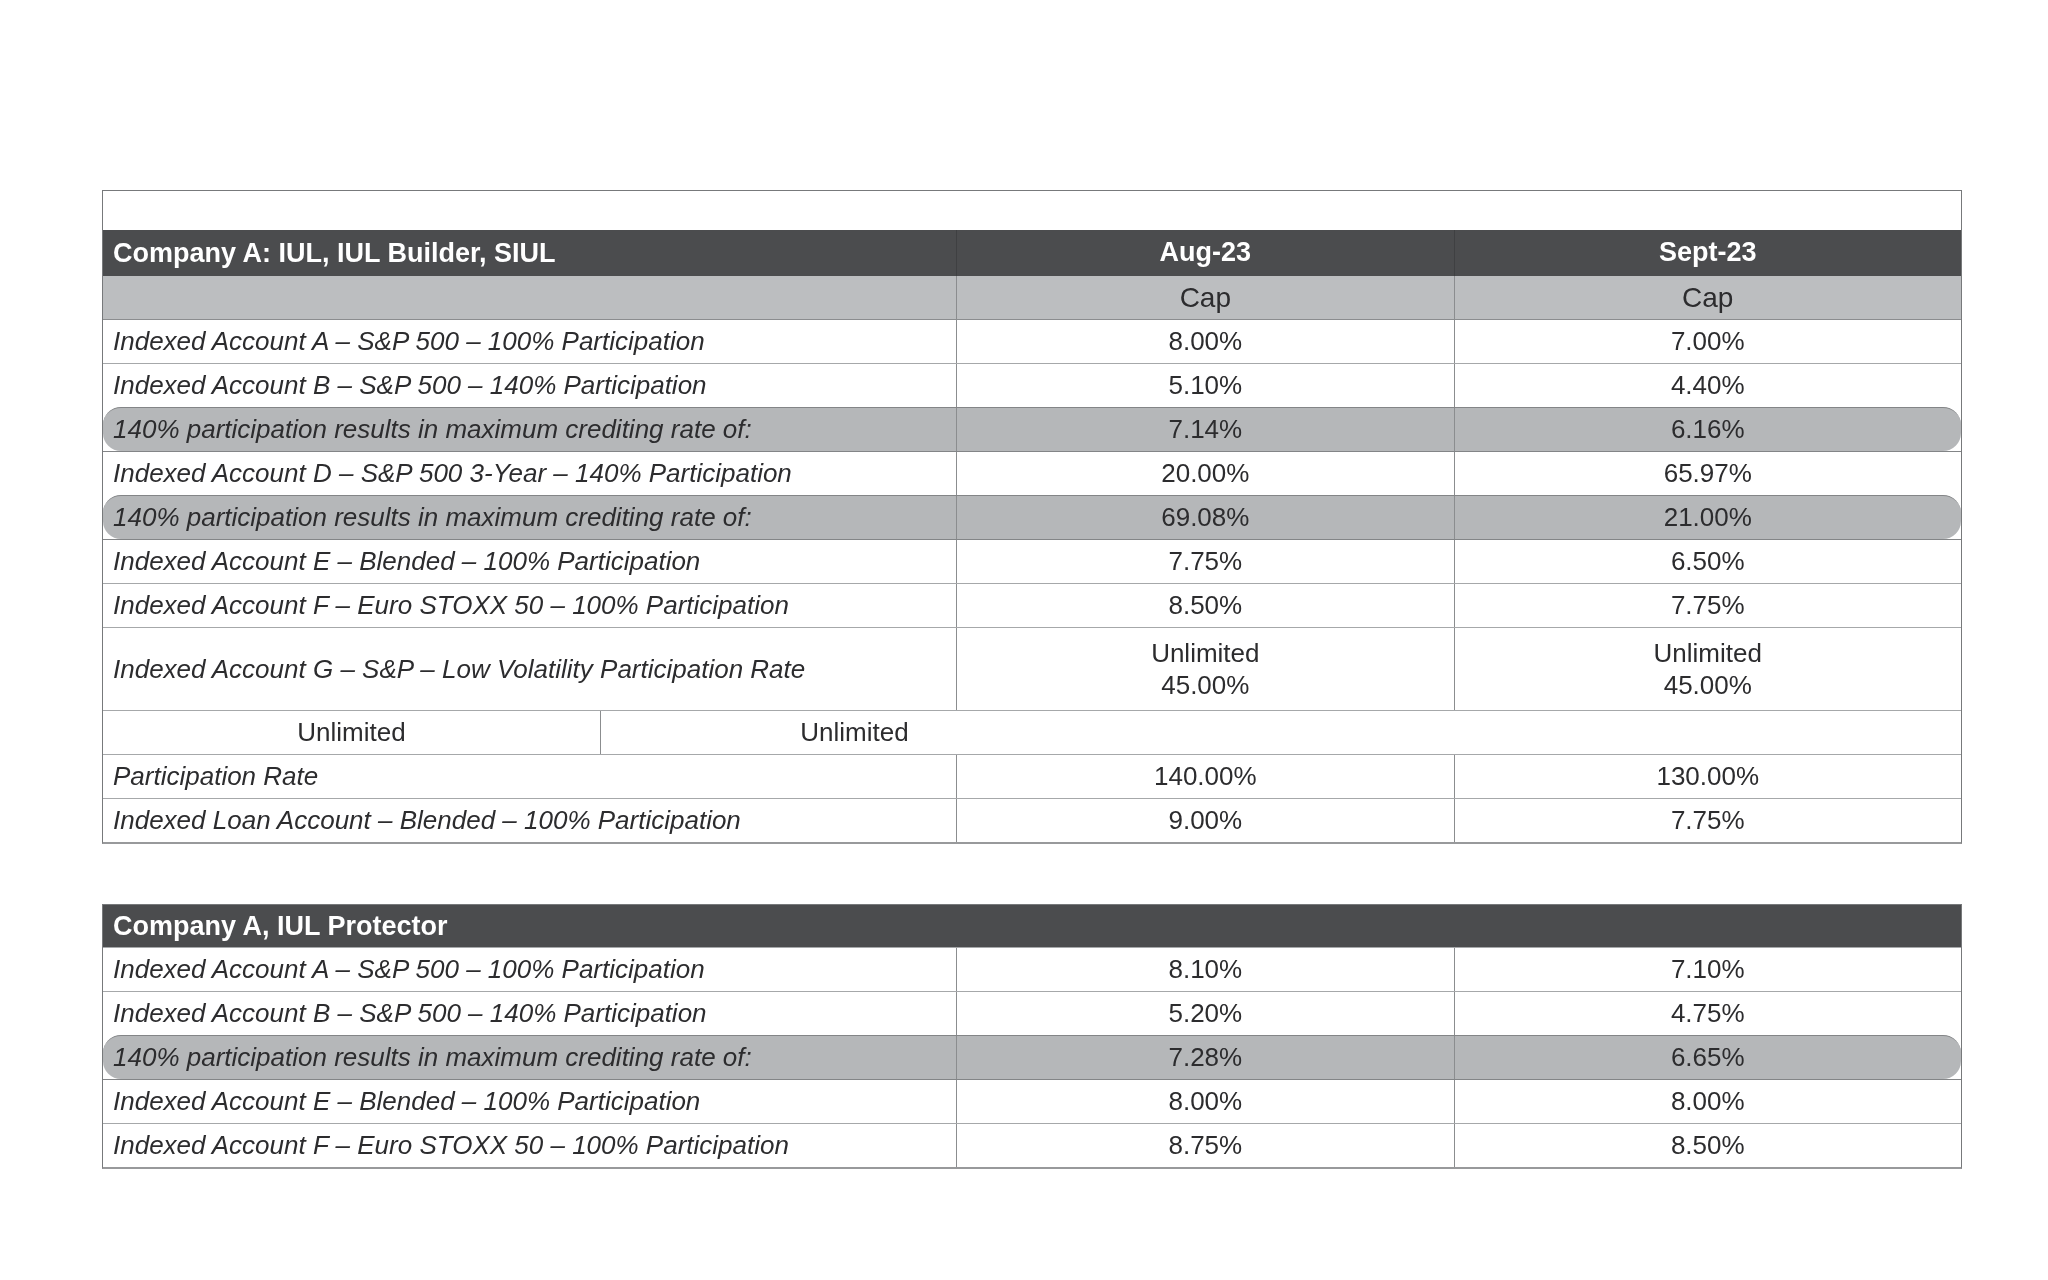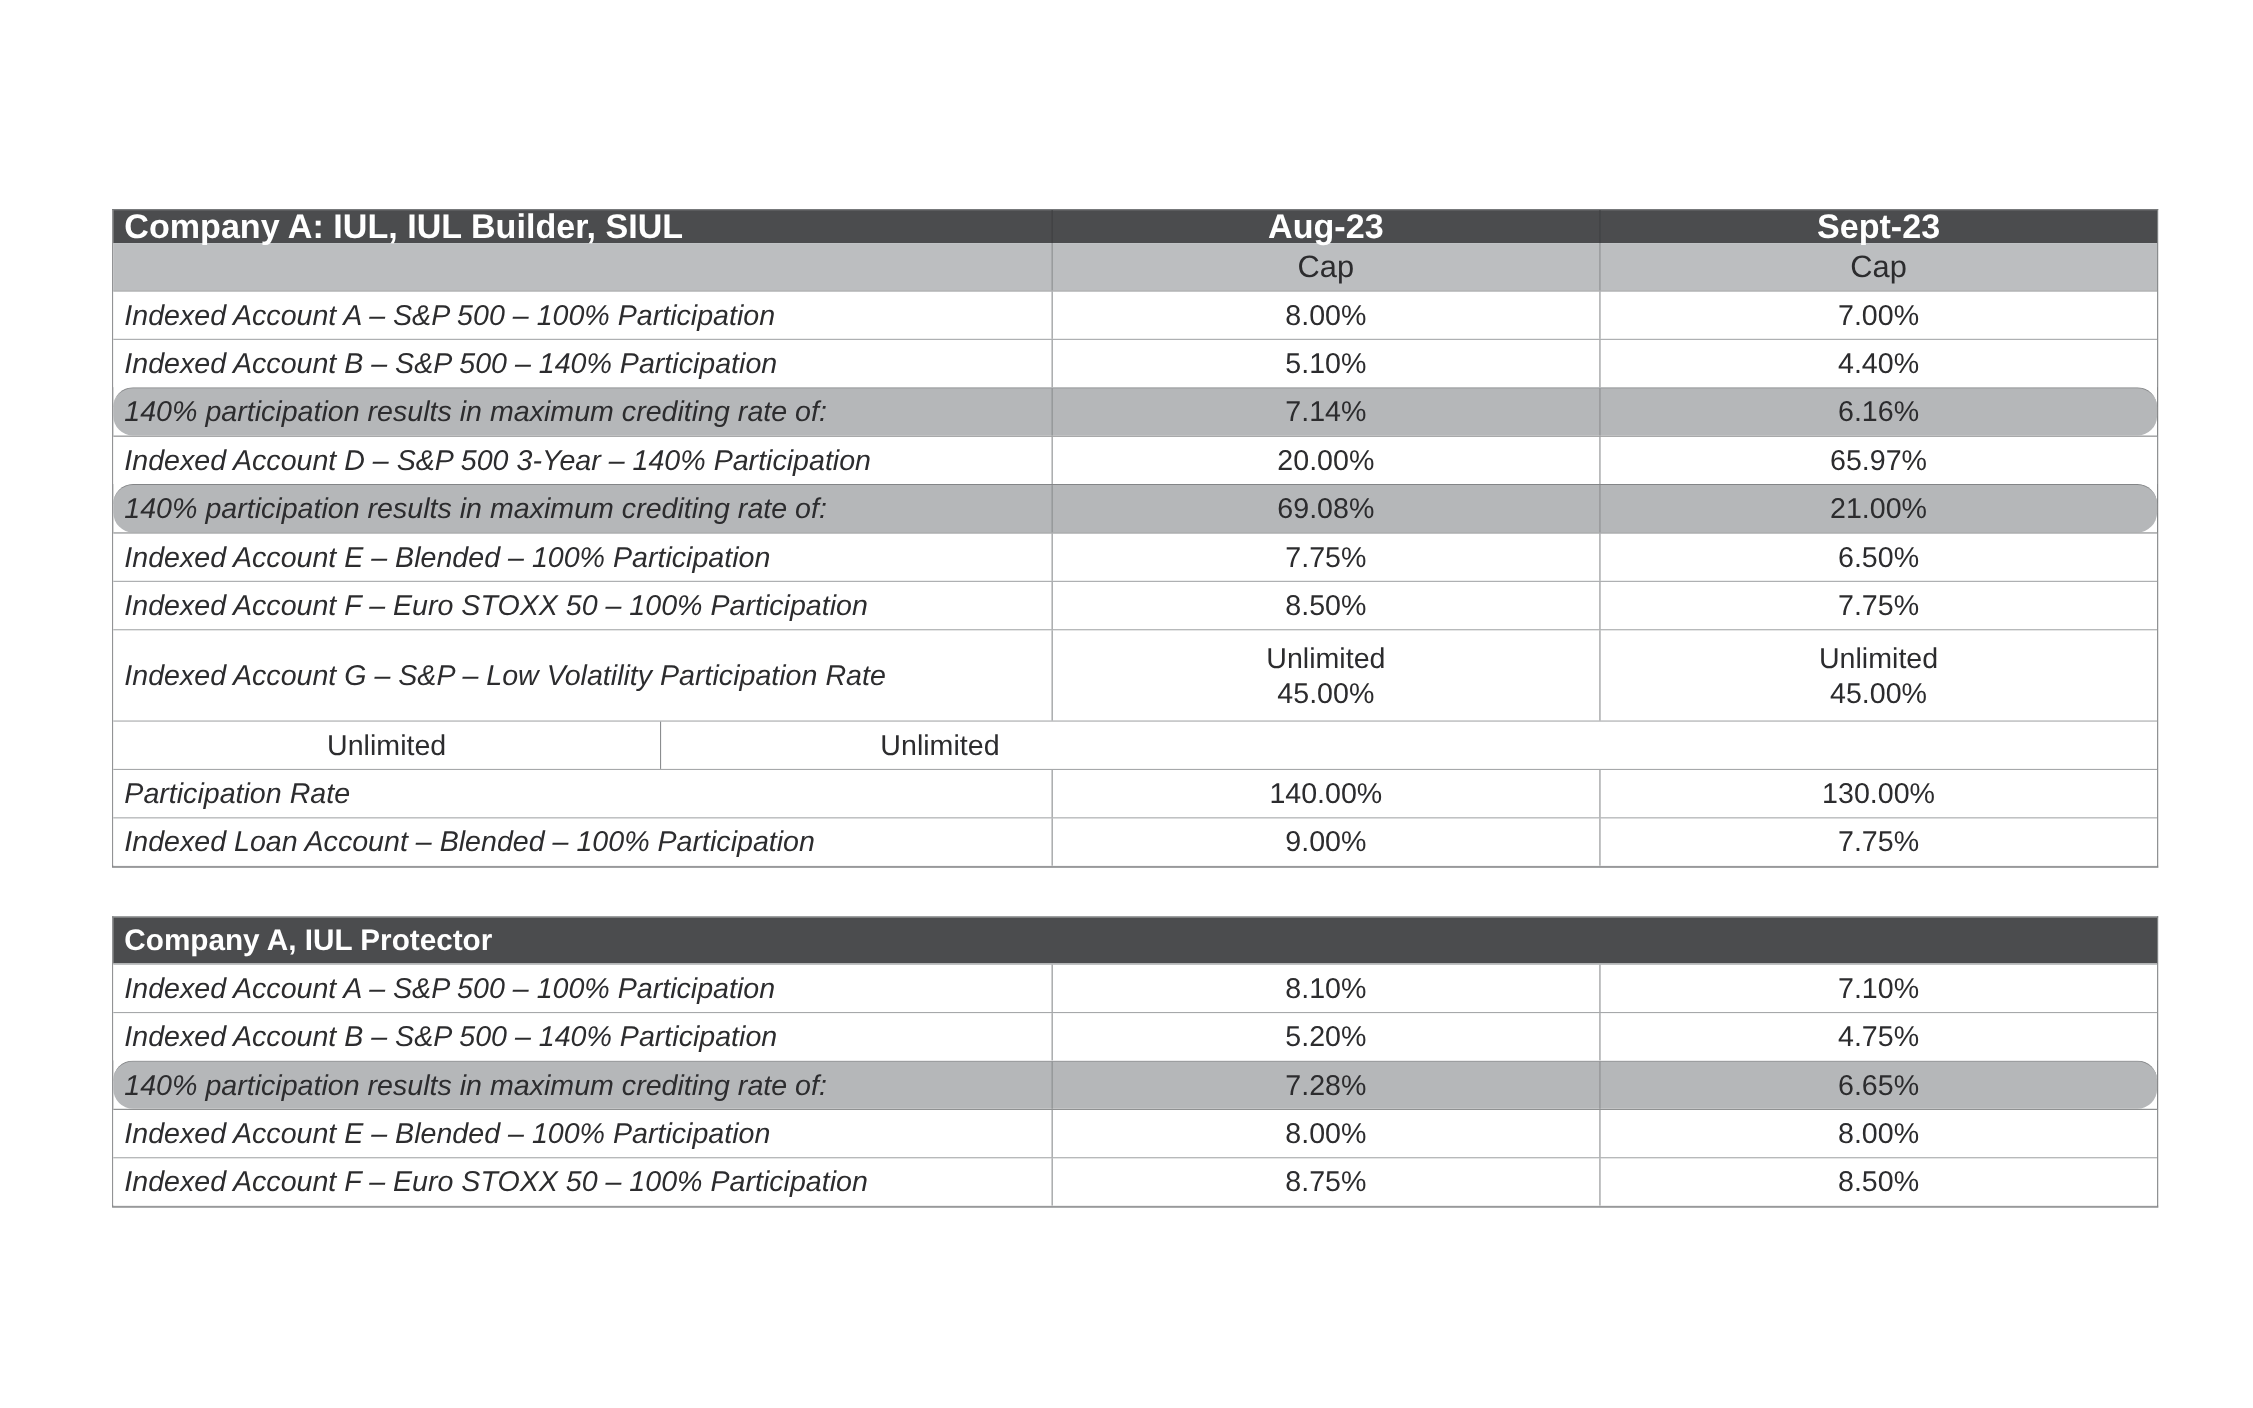--- a/index.html
+++ b/index.html
@@ -23,29 +23,30 @@
     width: 1860px;
   }
   .rate-table {
     box-sizing: border-box;
     width: 1860px;
     border: 1px solid #77797b;
     border-bottom: 2px solid #98999b;
     background: #ffffff;
   }
   .rate-table + .rate-table {
-    margin-top: 44px;
+    margin-top: 60px;
   }
   .thead {
     display: flex;
     background: var(--header-bg, #4b4c4e);
     color: var(--header-text, #ffffff);
     font-weight: bold;
-    font-size: 31px;
-    height: 30px;
+    font-size: 27px;
+    height: 46px;
+    margin-top: 39px;
   }
   .thead2 {
     display: flex;
     background: var(--header-bg, #4b4c4e);
     color: var(--header-text, #ffffff);
     font-weight: bold;
     font-size: 27px;
     height: 42px;
   }
   .subhead {

